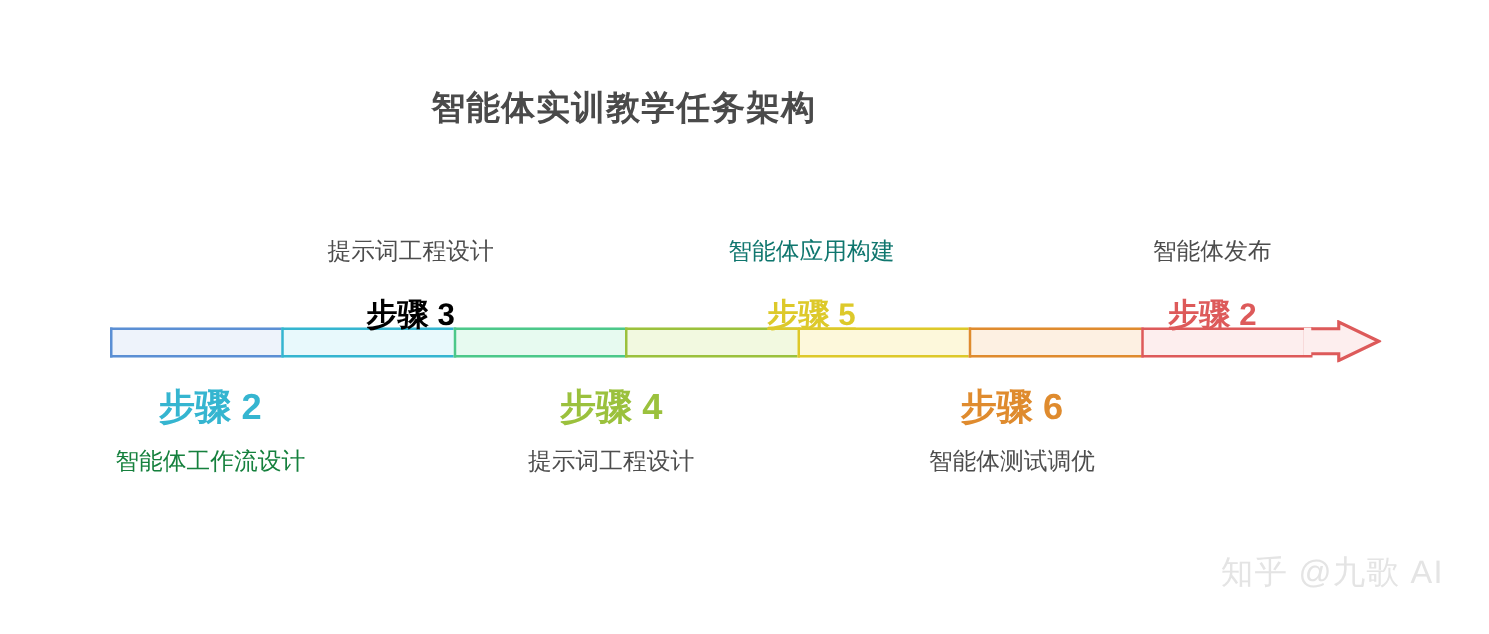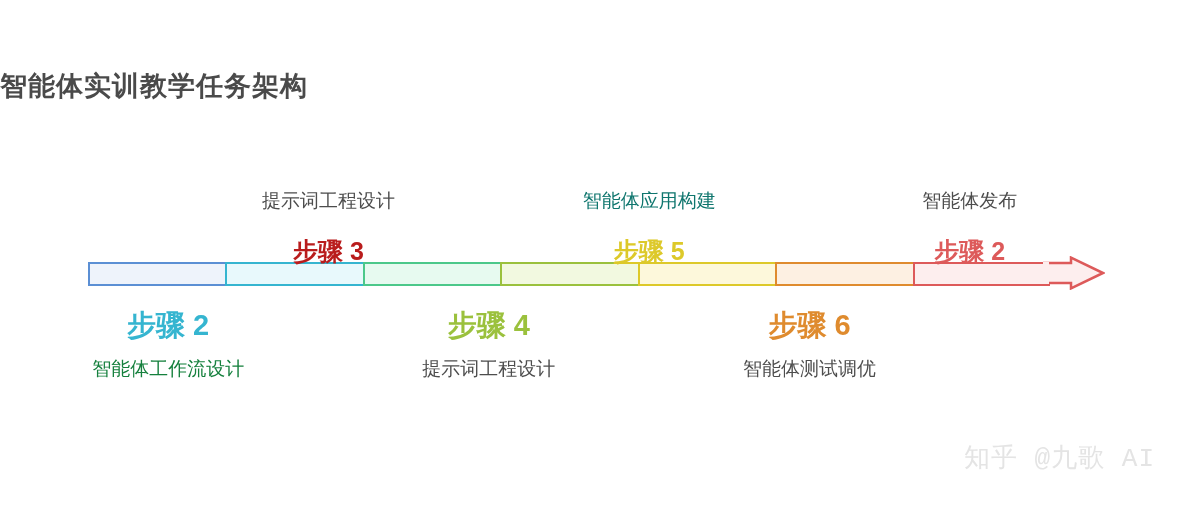--- a/index.html
+++ b/index.html
@@ -15,20 +15,21 @@
     font-family: "Liberation Sans", "DejaVu Sans", sans-serif;
     -webkit-font-smoothing: antialiased;
   }
 
   
   #chart-title {
     position: absolute;
     top: 68px;
     left: 0;
     width: 998px;
+    text-align: center;
     font-size: 27px;
     font-weight: bold;
     color: #4a4a4a;
     letter-spacing: 1px;
   }
 
   
   #timeline {
     position: absolute;
     left: 88px;
@@ -136,21 +137,20 @@
 
   
   #watermark {
     position: absolute;
     right: 36px;
     bottom: 32px;
     font-size: 26px;
     color: #e4e4e4;
     letter-spacing: 1px;
     white-space: nowrap;
-    font-family: Liberation Mono, monospace;
   }
 </style>
 </head>
 <body>
 
 <div id="chart-title">智能体实训教学任务架构</div>
 
 <div id="timeline">
 
   <div class="bar-row">
@@ -171,21 +171,21 @@
       </div>
   </div>
 
   <div class="cols" id="cols">
       <div class="col">
         <div class="step-bot" style="color: rgb(53, 181, 208);">步骤 2</div>
         <div class="name-bot" style="color: #15803d;">智能体工作流设计</div>
       </div>
       <div class="col">
         <div class="name-top" style="color: rgb(77, 77, 77);">提示词工程设计</div>
-        <div class="step-top" style="color: #b91c1c;">步骤 3</div>
+        <div class="step-top" style="color: #000000;">步骤 3</div>
       </div>
       <div class="col">
         <div class="step-bot" style="color: rgb(155, 193, 61);">步骤 4</div>
         <div class="name-bot" style="color: rgb(77, 77, 77);">提示词工程设计</div>
       </div>
       <div class="col">
         <div class="name-top" style="color: #0f766e;">智能体应用构建</div>
         <div class="step-top" style="color: rgb(221, 201, 42); text-decoration: underline;">步骤 5</div>
       </div>
       <div class="col">

